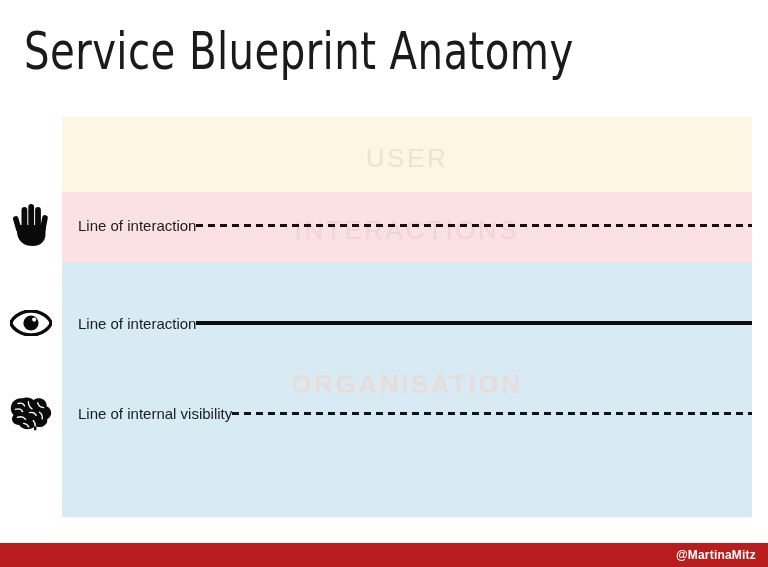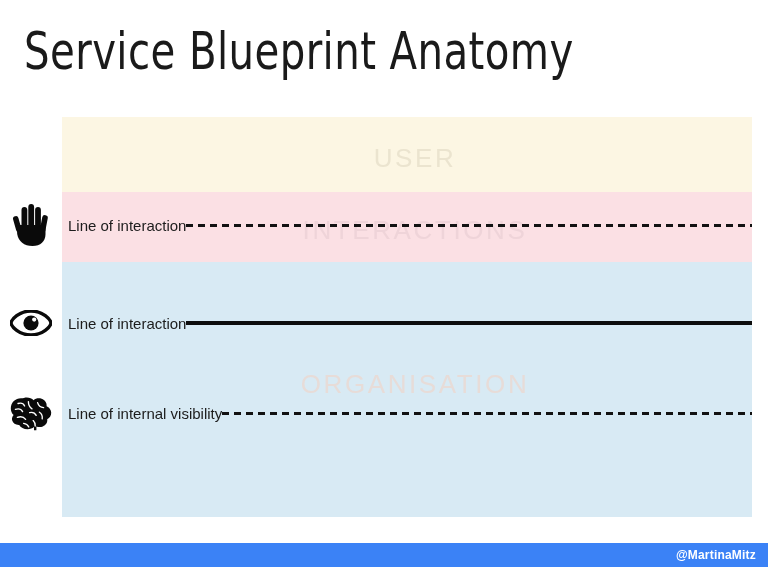--- a/index.html
+++ b/index.html
@@ -47,54 +47,54 @@
     width: 100%;
     overflow: hidden;
   }
   .band-user         { top: 0px;   height: 75px;  background: #fcf6e3; }
   .band-interactions { top: 75px;  height: 70px;  background: #fbe0e4; }
   .band-organisation { top: 145px; height: 255px; background: #d8eaf4; }
 
   
   .watermark {
     position: absolute;
-    left: 8px;
+    left: 0;
     width: 100%;
     text-align: center;
     font-family: "Liberation Sans", sans-serif;
     font-size: 26px;
     font-weight: 400;
     letter-spacing: 2.6px;
     white-space: nowrap;
     user-select: none;
   }
   .wm-user         { top: 26px;  color: #ebe4cf; }
   .wm-interactions { top: 98px;  color: #efd4d9; }
-  .wm-organisation { top: 252px; color: #e7dcd8; }
+  .wm-organisation { top: 252px; color: #e7dcd8; font-weight: bold; }
 
   
   .line-row {
     position: absolute;
     left: 0;
     width: 100%;
     height: 0;
     display: flex;
     align-items: center;
   }
   .line-row-interaction { top: 108px; }
   .line-row-visibility  { top: 206px; }
   .line-row-internal    { top: 296px; }
 
   .line-label {
     font-family: "Liberation Sans", sans-serif;
     font-size: 15px;
     font-weight: 400;
     color: #1c1c1c;
     white-space: nowrap;
-    padding-left: 6px;
+    padding-left: 16px;
     line-height: 1;
     position: relative;
     z-index: 3;
   }
 
   .line-rule {
     flex: 1 1 auto;
     height: 3px;
     position: relative;
     z-index: 3;
@@ -133,21 +133,21 @@
   .icon-eye   { top: 183px; }
   .icon-brain { top: 273px; }
 
   
   .footer-bar {
     position: absolute;
     left: 0;
     bottom: 0;
     width: 768px;
     height: 24px;
-    background: #3b82f6;
+    background: #b91c1c;
   }
   .footer-handle {
     position: absolute;
     right: 12px;
     top: 50%;
     transform: translateY(-50%);
     color: #ffffff;
     font-family: "Liberation Sans", sans-serif;
     font-size: 12px;
     font-weight: 700;

